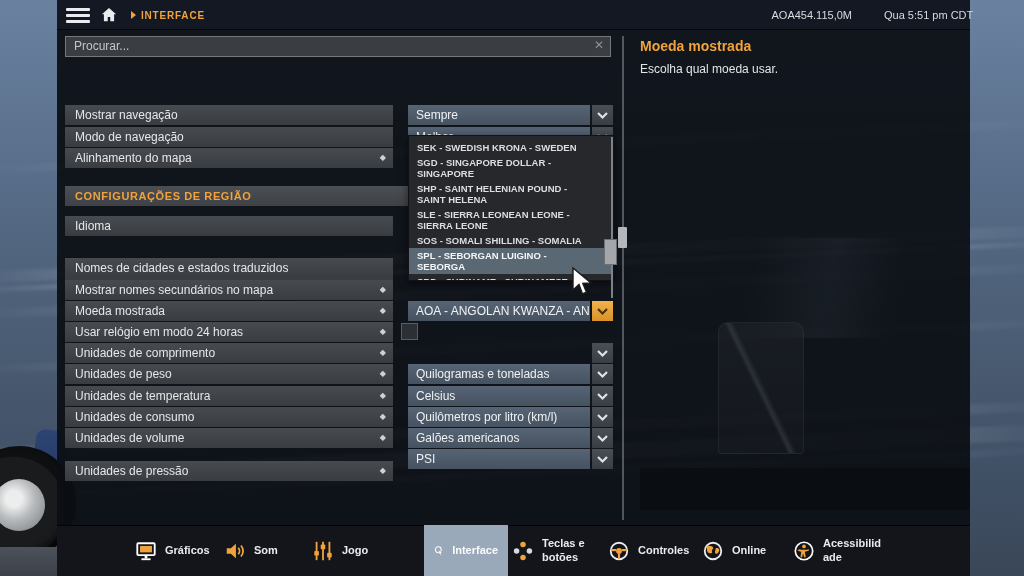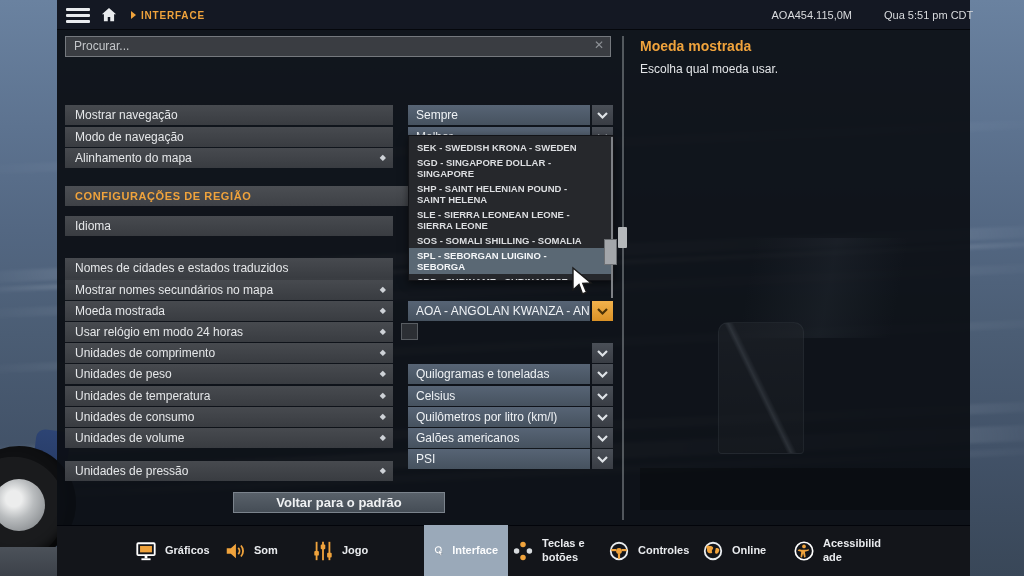--- a/index.html
+++ b/index.html
@@ -215,21 +215,20 @@
   <div class="dd" style="top:449px;">PSI</div>
   <div class="dd-btn" style="top:449px;">
       <svg width="13" height="9" viewBox="0 0 13 9">
         <path d="M2 2l4.5 4.5L11 2" fill="none" stroke="currentColor" stroke-width="2.2"></path>
       </svg>
     </div>
 
   <div class="help-title">Moeda mostrada</div>
   <div class="help-desc">Escolha qual moeda usar.</div>
 
-  <div class="reset">Voltar para o padrão</div>
 
   <div class="tab" style="left:135px;">
     <svg viewBox="0 0 24 24" width="22" height="22">
         <rect x="2.5" y="3.5" width="19" height="13" rx="1" fill="none" stroke="#fff" stroke-width="2"></rect>
         <rect x="5.5" y="6.5" width="13" height="7" fill="#f0a33c"></rect>
         <rect x="10.5" y="16.5" width="3" height="3.5" fill="#fff"></rect>
         <rect x="7" y="20" width="10" height="2" fill="#fff"></rect>
       </svg>
     <span class="lbl">Gráficos</span>
   </div>

